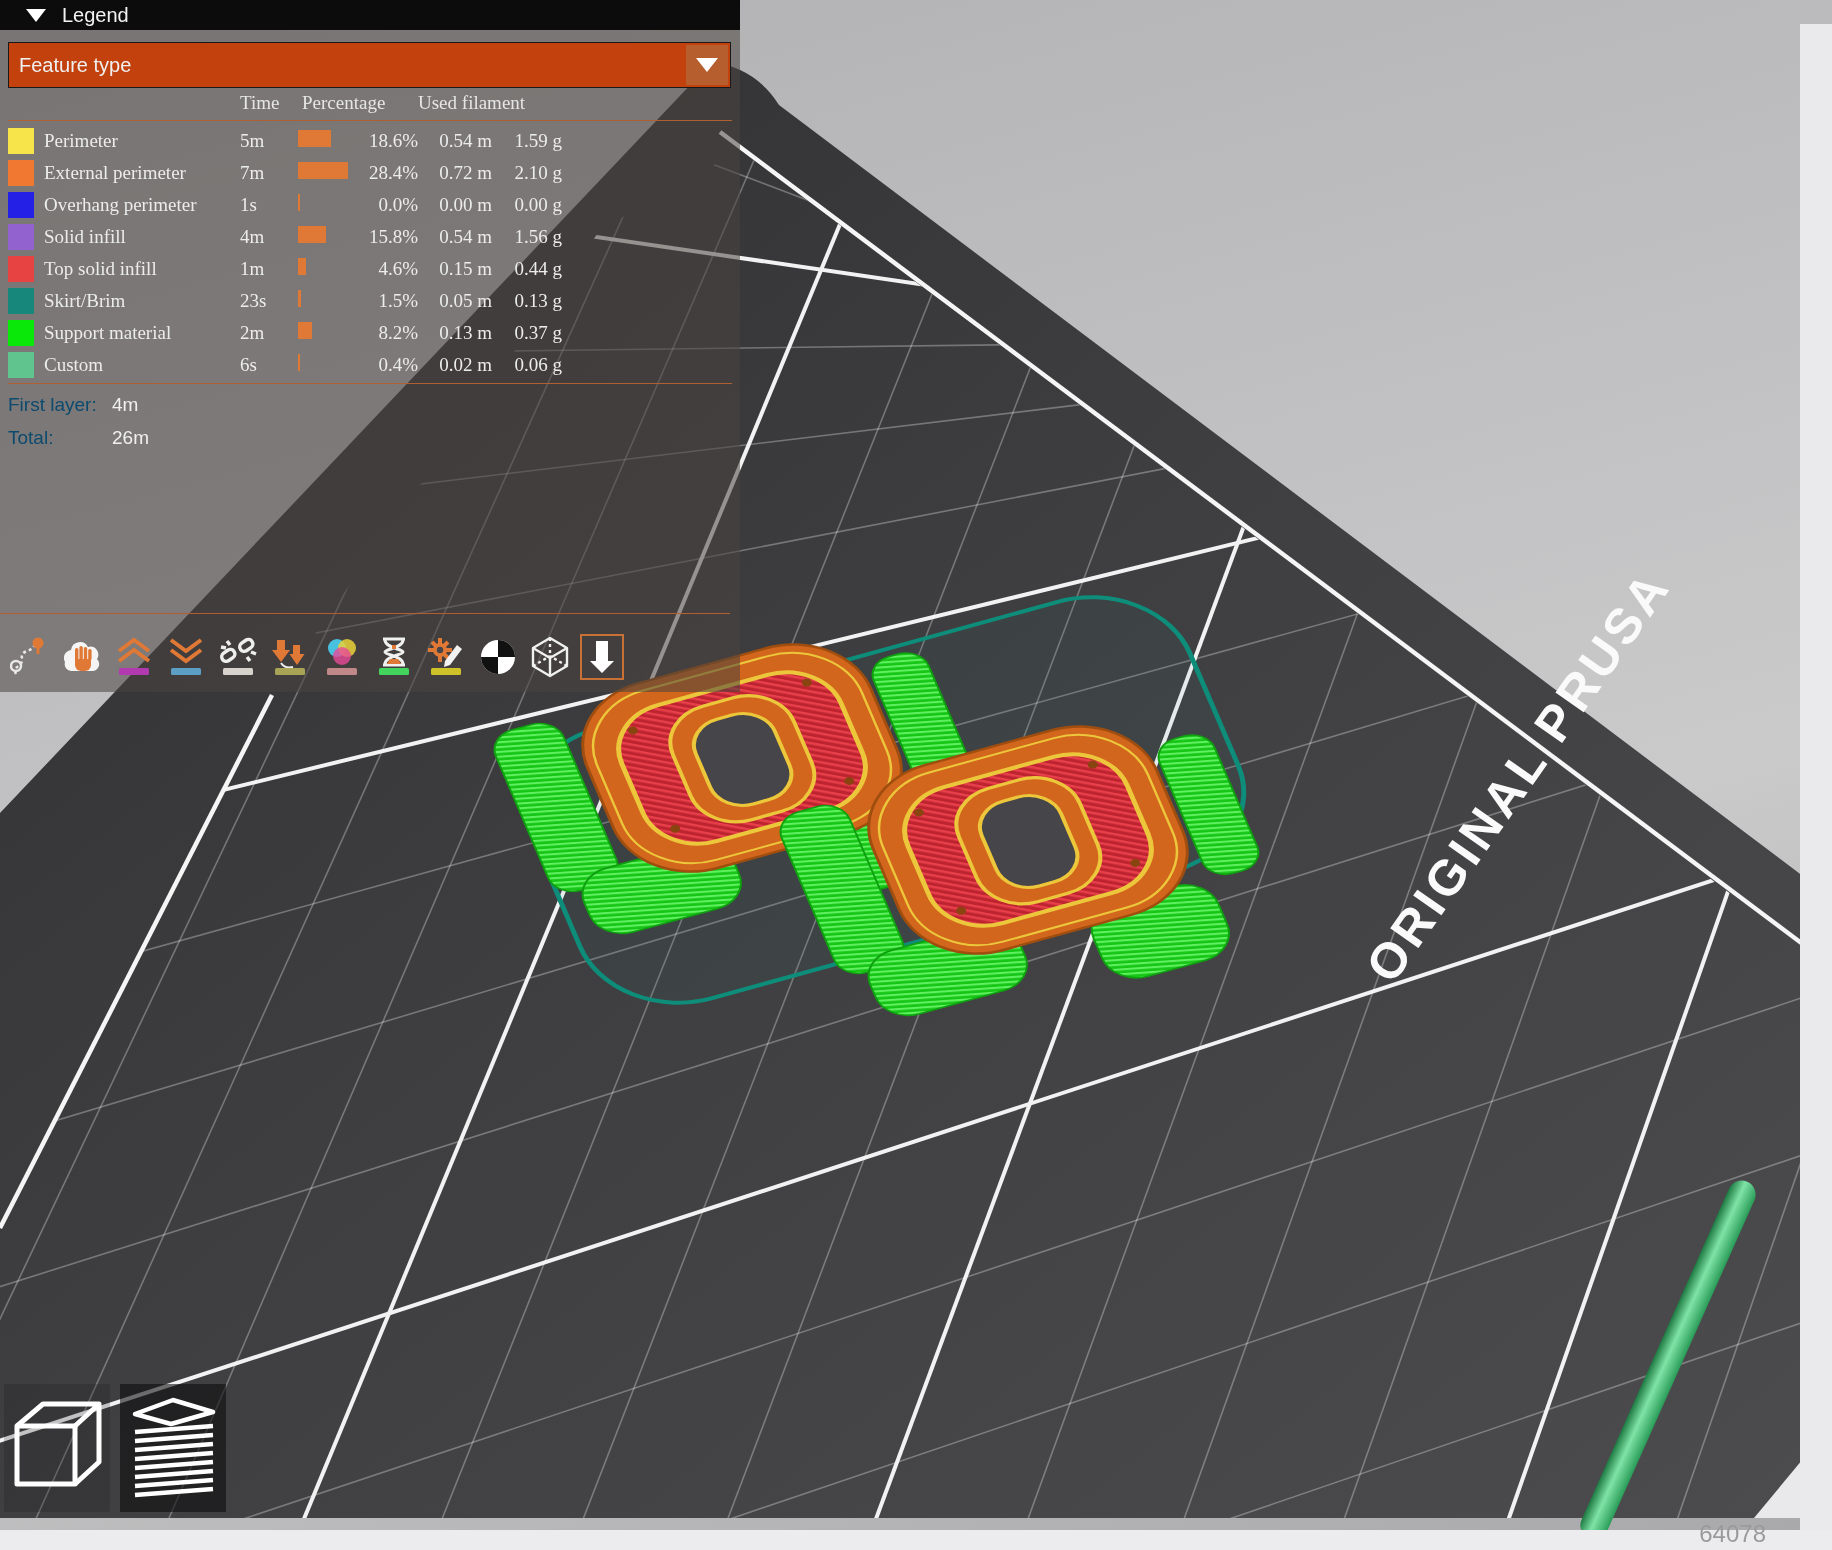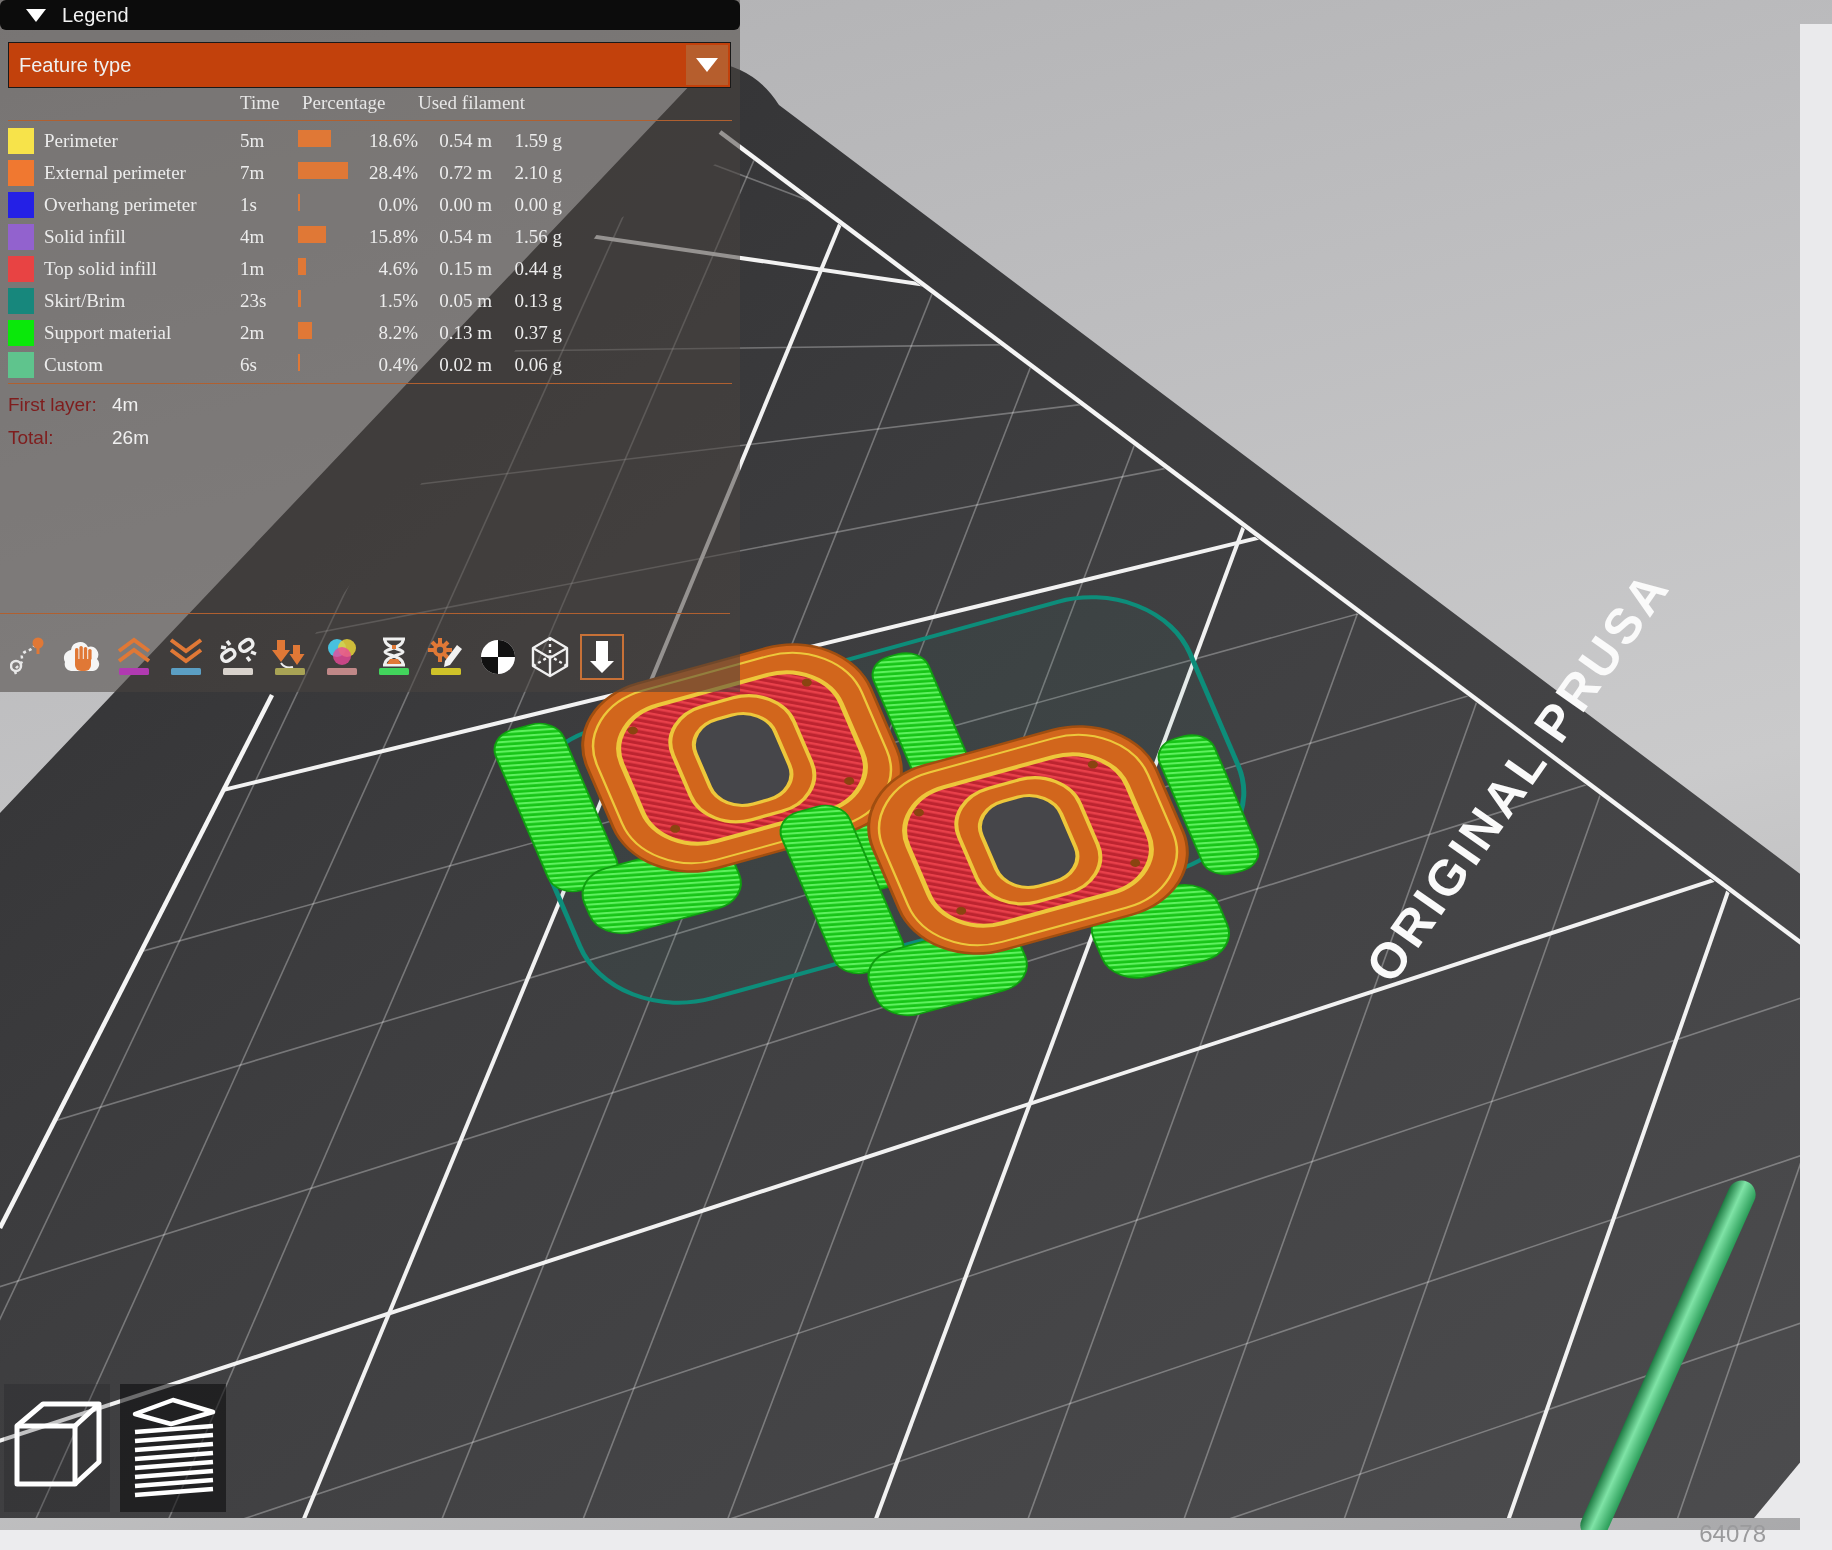--- a/index.html
+++ b/index.html
@@ -19,21 +19,21 @@
   
   #view-buttons{position:absolute;left:4px;top:1384px;display:flex;gap:10px;}
   .view-btn{width:106px;height:128px;display:flex;align-items:center;justify-content:center;
        background:rgba(25,25,27,0.22);cursor:pointer;}
   .view-btn.selected{background:rgba(10,10,12,0.58);}
 
   
   #legend{position:absolute;left:0;top:0;width:740px;height:692px;
       background:rgba(72,68,64,0.55);color:#ececec;}
   #legend-header{height:30px;background:#0c0c0c;display:flex;align-items:center;
-      padding-left:26px;gap:16px;cursor:pointer;border-radius:6px;}
+      padding-left:26px;gap:16px;cursor:pointer;}
   #legend-title{font-size:20px;color:#f2f2f2;}
   .tri-down{width:0;height:0;border-left:10px solid transparent;border-right:10px solid transparent;
       border-top:13px solid #ffffff;}
   #legend-body{padding:12px 8px 0 8px;position:relative;height:650px;}
 
   #feature-dropdown{height:44px;background:#c2410c;border:1px solid #191919;
       display:flex;align-items:center;position:relative;cursor:pointer;margin-right:1px;}
   #feature-dropdown-label{font-size:20px;padding-left:10px;color:#f0f0f0;}
   #dropdown-button{position:absolute;right:2px;top:2px;bottom:2px;width:42px;background:#b65e2d;
       display:flex;align-items:center;justify-content:center;cursor:pointer;}
@@ -51,21 +51,21 @@
   .swatch{width:26px;height:26px;}
   .cell-label{color:#ececec;}
   .cell-time{color:#ececec;}
   .cell-bar{height:17px;background:#e07836;min-width:1.5px;}
   .cell-pct{text-align:right;}
   .cell-m{text-align:right;}
   .cell-g{text-align:right;}
 
   #est-title{font-size:19px;margin:10px 0 6px 0;color:#ececec;}
   .kv{display:grid;grid-template-columns:104px auto;font-size:19px;height:33px;align-items:center;}
-  .kv .k{color:#7f1d1d;}
+  .kv .k{color:#0c4a6e;}
   .kv .v{color:#f0f0f0;}
 
   #legend-toolbar{position:absolute;left:8px;bottom:12px;display:flex;gap:8px;align-items:flex-end;}
   .tool{width:44px;height:46px;display:flex;align-items:center;justify-content:center;
       cursor:pointer;box-sizing:border-box;}
   .tool.selected{border:2px solid #c87137;}
   #toolbar-sep{position:absolute;left:0;right:10px;bottom:70px;border:none;border-top:1px solid #b06030;}
 </style>
 </head>
 <body>

